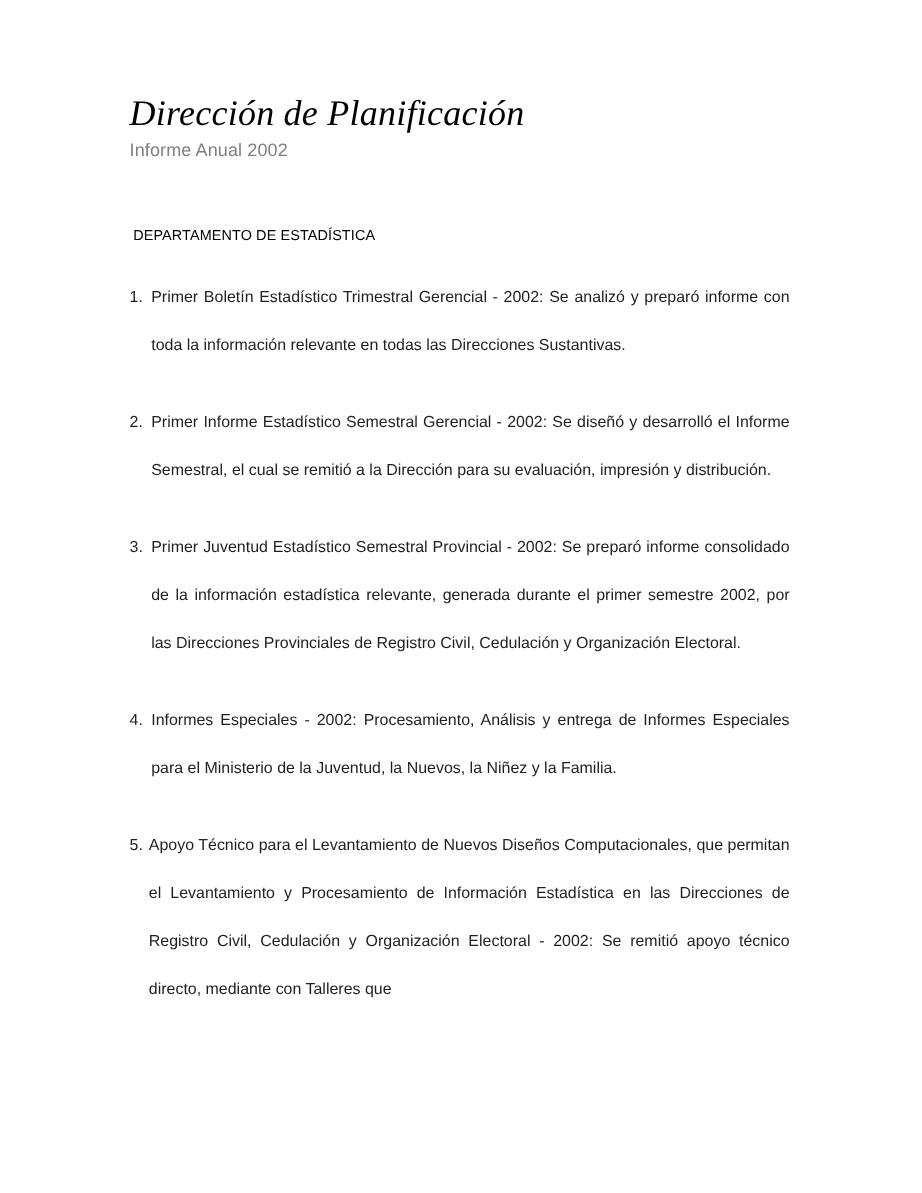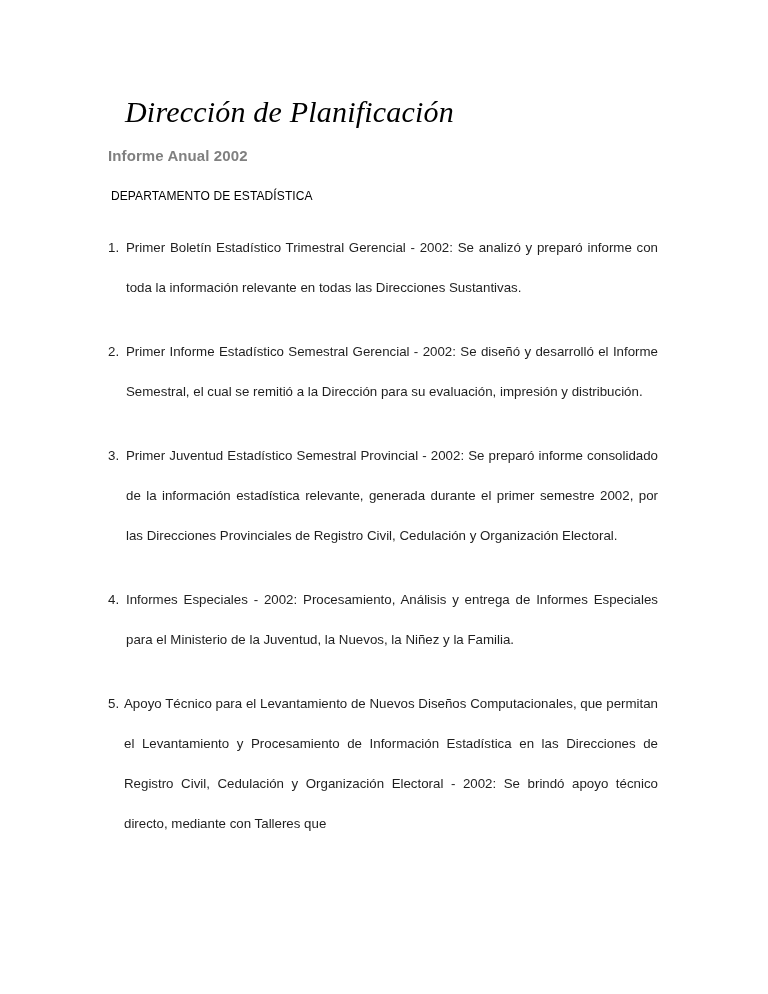--- a/index.html
+++ b/index.html
@@ -27,26 +27,26 @@
     top: 78px;
     width: 560px;
   }
   .doc-title {
     font-family: "Liberation Serif", serif;
     font-style: italic;
     font-weight: normal;
     font-size: 30px;
     line-height: 34px;
     color: #000000;
-    margin: 17px;
+    margin: 0;
     letter-spacing: 0.2px;
   }
   .doc-subtitle {
     font-family: "Liberation Sans", sans-serif;
-    font-weight: bold;
+    font-weight: normal;
     font-size: 15px;
     line-height: 20px;
     color: #808080;
     margin: 4px 0 0 0;
     letter-spacing: 0.1px;
   }
   .section-heading {
     position: absolute;
     left: 111px;
     top: 186px;
@@ -128,18 +128,18 @@
       <span class="body">Primer Juventud Estadístico Semestral Provincial - 2002: Se preparó informe consolidado de la información estadística relevante, generada durante el primer semestre 2002, por las Direcciones Provinciales de Registro Civil, Cedulación y Organización Electoral.</span>
     </div>
 
     <div class="list-item">
       <span class="marker">4.</span>
       <span class="body">Informes Especiales - 2002: Procesamiento, Análisis y entrega de Informes Especiales para el Ministerio de la Juventud, la Nuevos, la Niñez y la Familia.</span>
     </div>
 
     <div class="list-item tight-marker">
       <span class="marker">5.</span>
-      <span class="body">Apoyo Técnico para el Levantamiento de Nuevos Diseños Computacionales, que permitan el Levantamiento y Procesamiento de Información Estadística en las Direcciones de Registro Civil, Cedulación y Organización Electoral - 2002: Se brindó apoyo técnico directo, mediante con Talleres que</span>
+      <span class="body">Apoyo Técnico para el Levantamiento de Nuevos Diseños Computacionales, que permitan el Levantamiento y Procesamiento de Información Estadística en las Direcciones de Registro Civil, Cedulación y Organización Electoral - 2002: Se remitió apoyo técnico directo, mediante con Talleres que</span>
     </div>
 
   </div>
 
 </div>
 
 </body></html>

